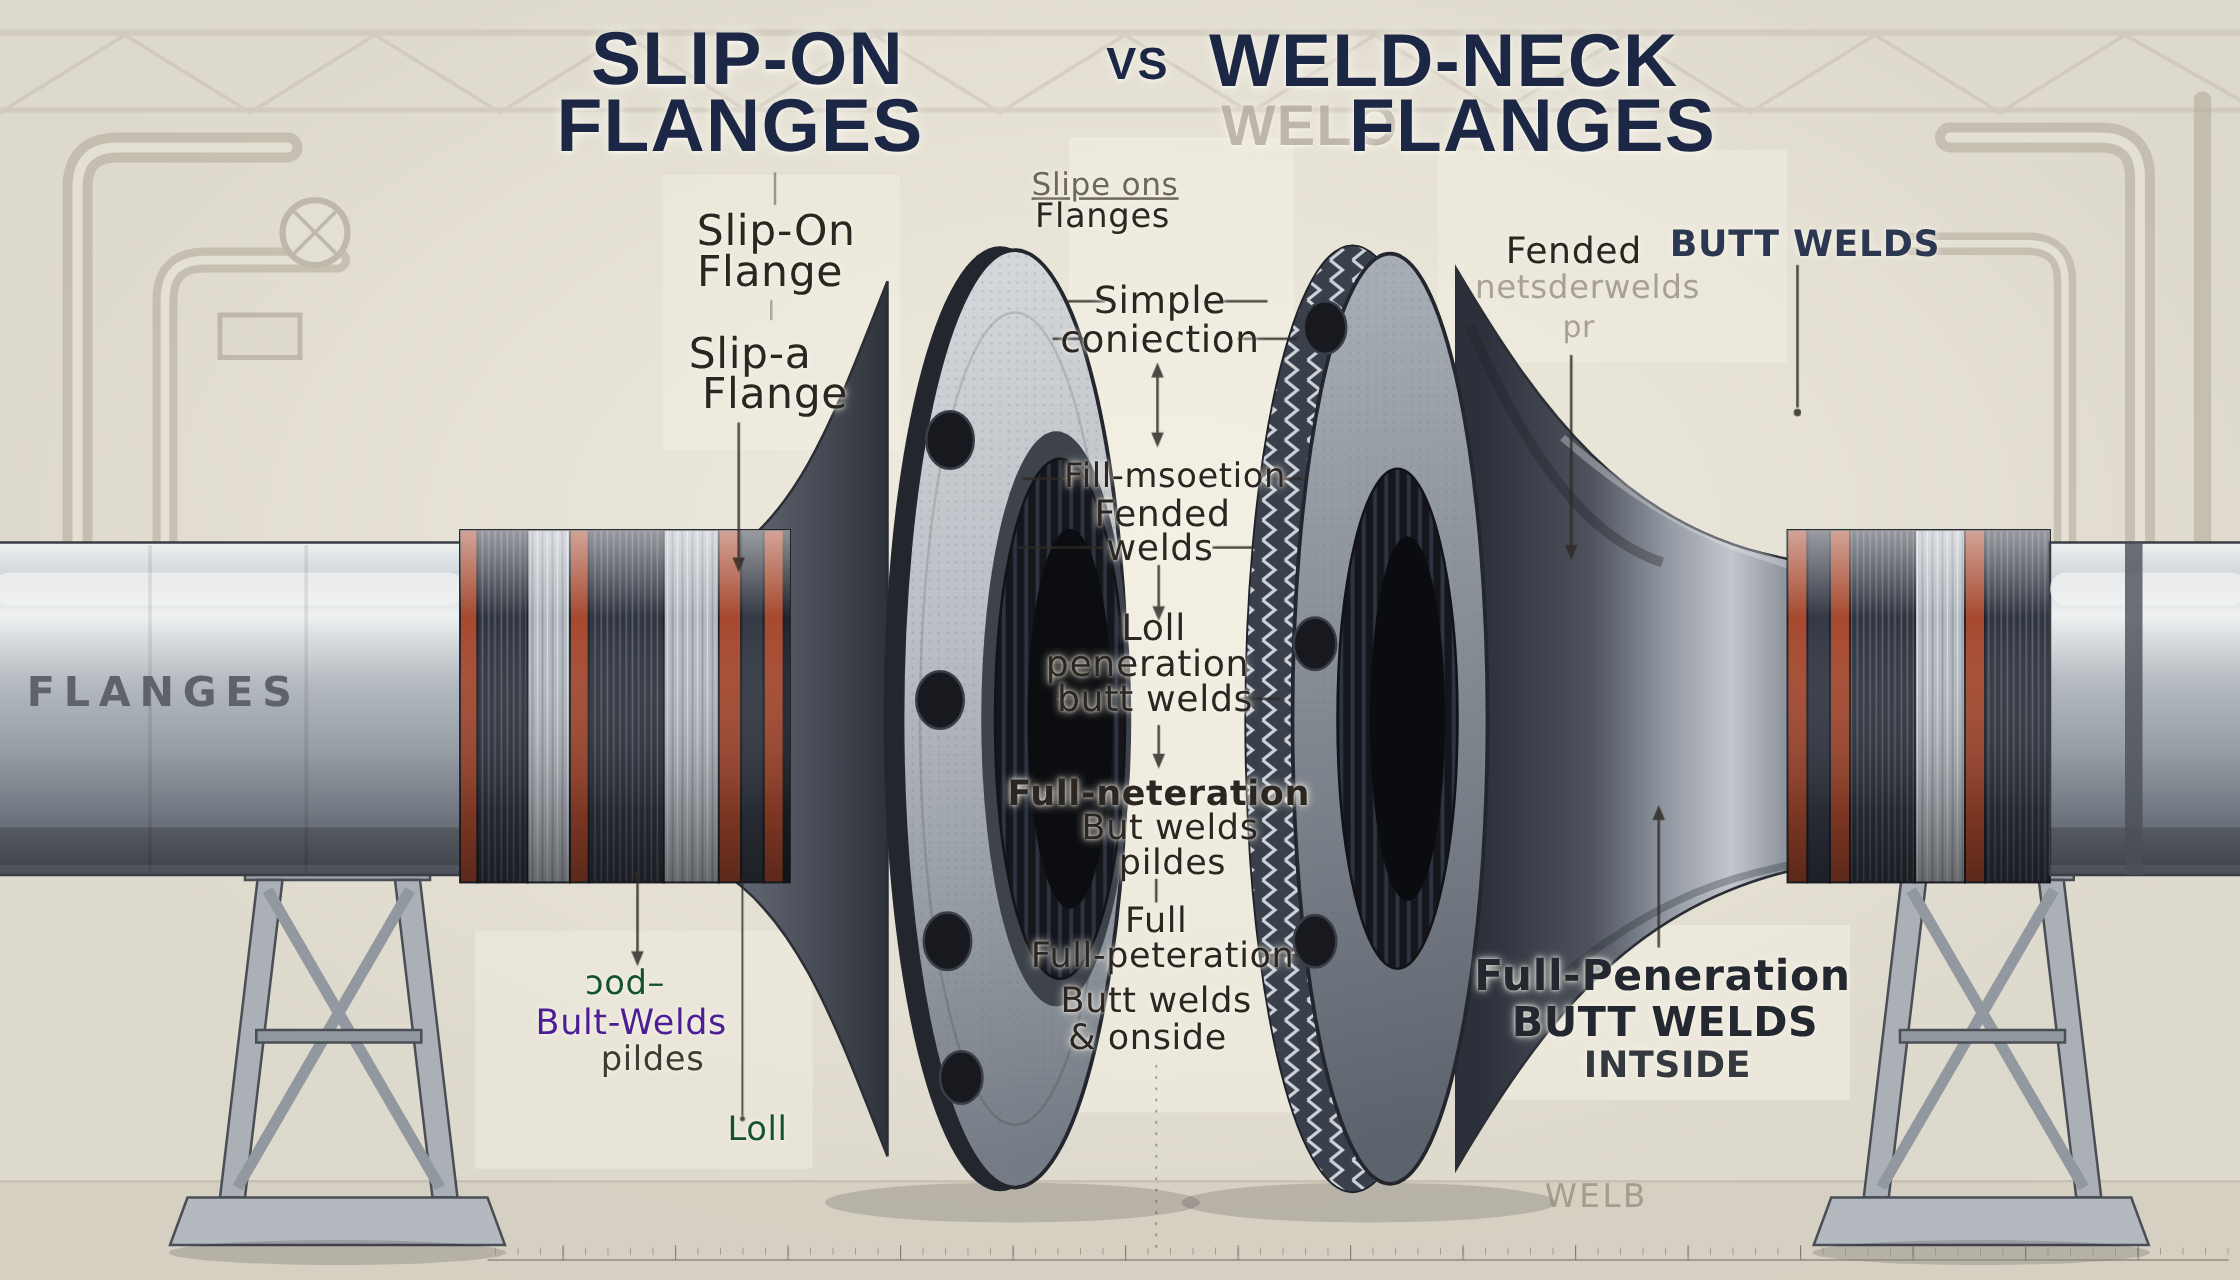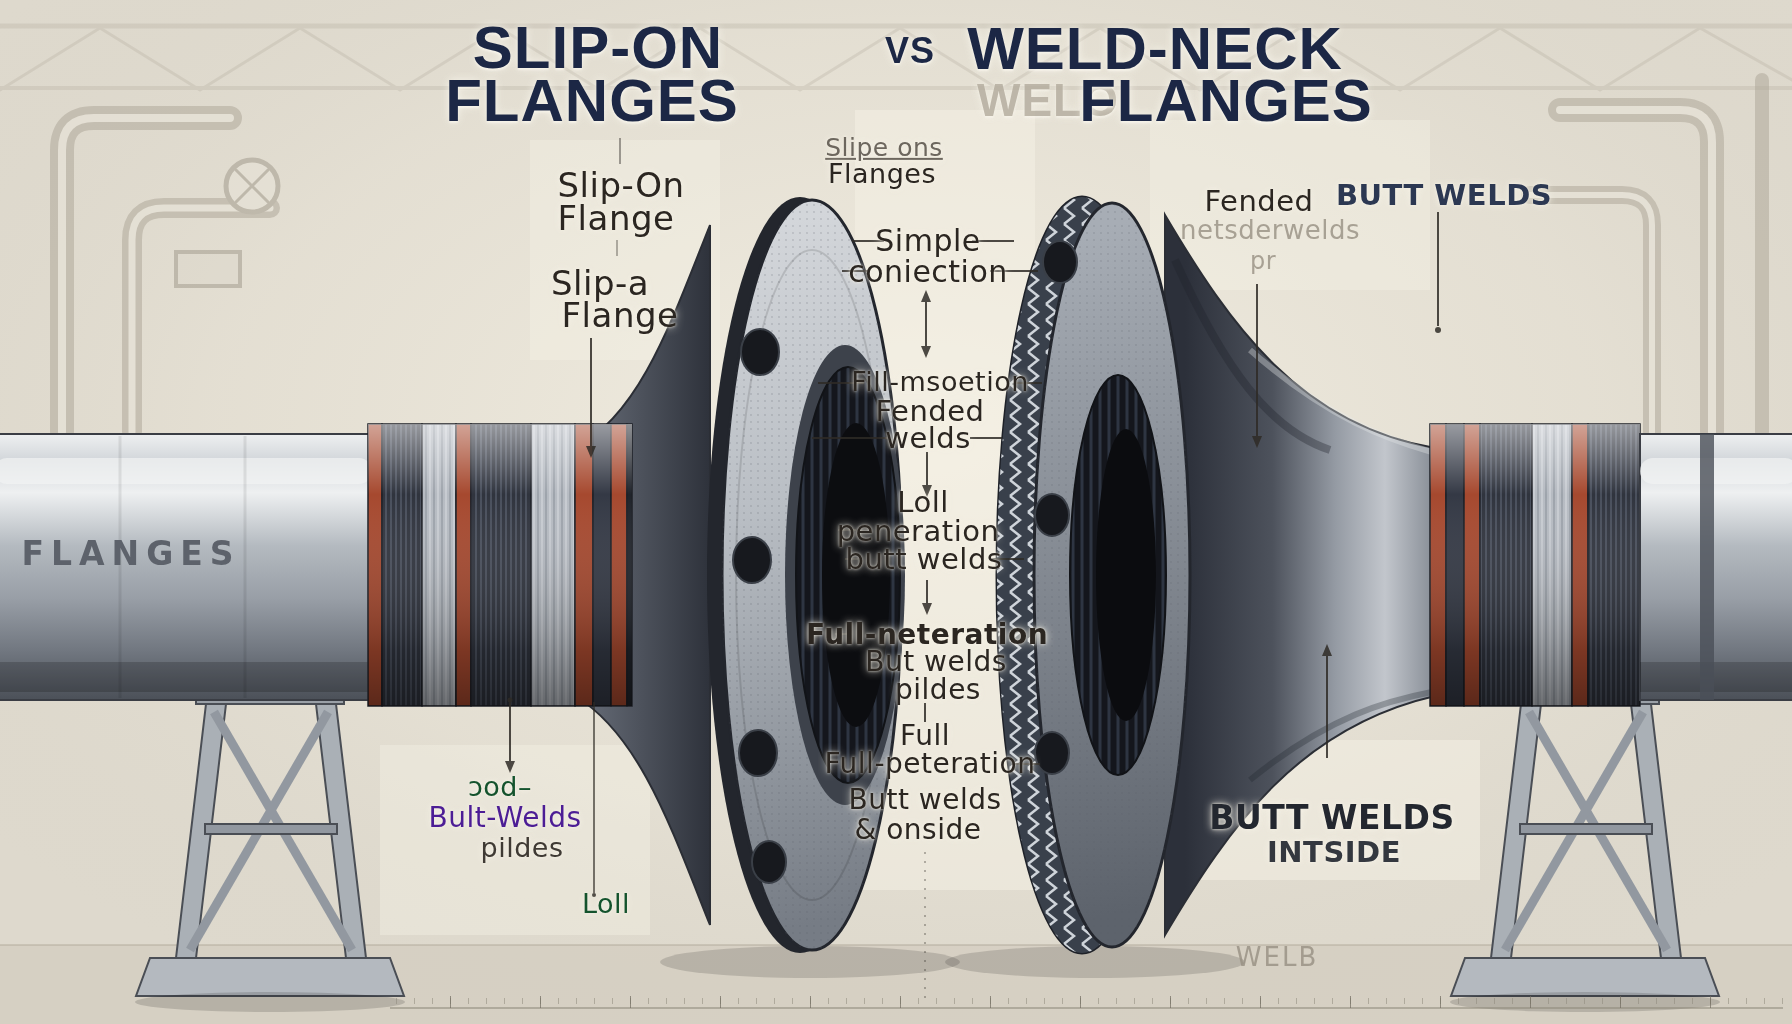--- a/index.html
+++ b/index.html
@@ -313,20 +313,21 @@
   <div class="lbl" style="left:938px;top:690px;font-size:28px;">pildes</div>
   <div class="lbl" style="left:925px;top:736px;font-size:28px;">Full</div>
   <div class="lbl" style="left:930px;top:764px;font-size:28px;">Full-peteration</div>
   <div class="lbl" style="left:925px;top:800px;font-size:28px;">Butt welds</div>
   <div class="lbl" style="left:918px;top:830px;font-size:28px;">&amp; onside</div>
 
   <div class="lbl navy" style="left:1444px;top:195px;font-size:29px;font-weight:700;">BUTT WELDS</div>
   <div class="lbl" style="left:1259px;top:201px;font-size:29px;">Fended</div>
   <div class="lbl ghost" style="left:1270px;top:231px;font-size:26px;">netsderwelds</div>
   <div class="lbl ghost" style="left:1263px;top:262px;font-size:24px;">pr</div>
+  <div class="lbl" style="left:1330px;top:782px;font-size:34px;font-weight:700;color:#23272f;">Full-Peneration</div>
   <div class="lbl" style="left:1332px;top:818px;font-size:33px;font-weight:700;color:#23272f;">BUTT WELDS</div>
   <div class="lbl" style="left:1334px;top:852px;font-size:29px;font-weight:600;color:#34383f;">INTSIDE</div>
 
   <div class="lbl ink-soft" style="left:500px;top:787px;font-size:27px;">ɔod–</div>
   <div class="lbl" style="left:505px;top:818px;font-size:28px;color:#4c1d95;">Bult-Welds</div>
   <div class="lbl" style="left:522px;top:848px;font-size:27px;color:#3f3a34;">pildes</div>
   <div class="lbl ink-soft" style="left:606px;top:904px;font-size:27px;">Loll</div>
 
   <div class="lbl ghost" style="left:1277px;top:931px;font-size:26px;letter-spacing:2px;margin-top:27px;">WELB</div>
 </div>

